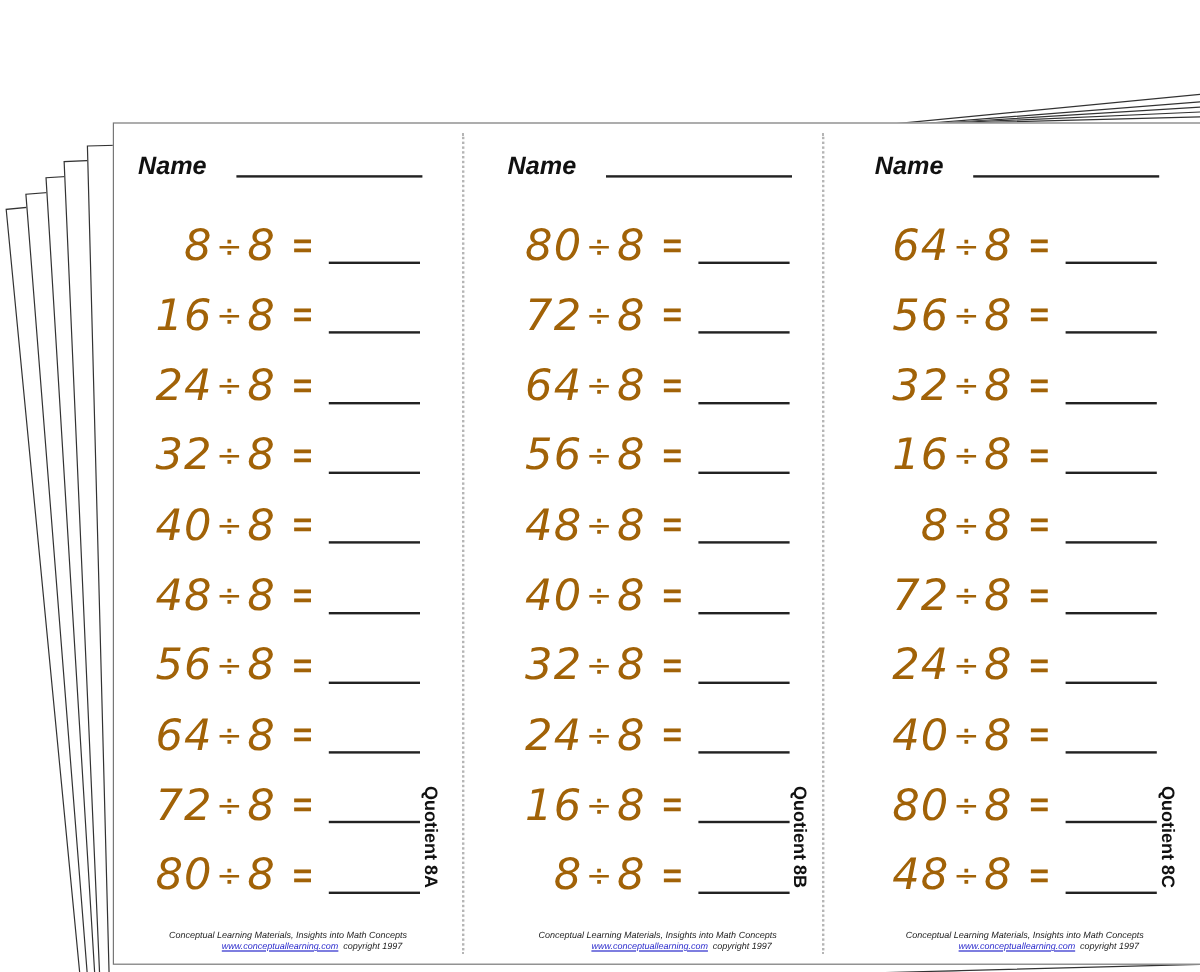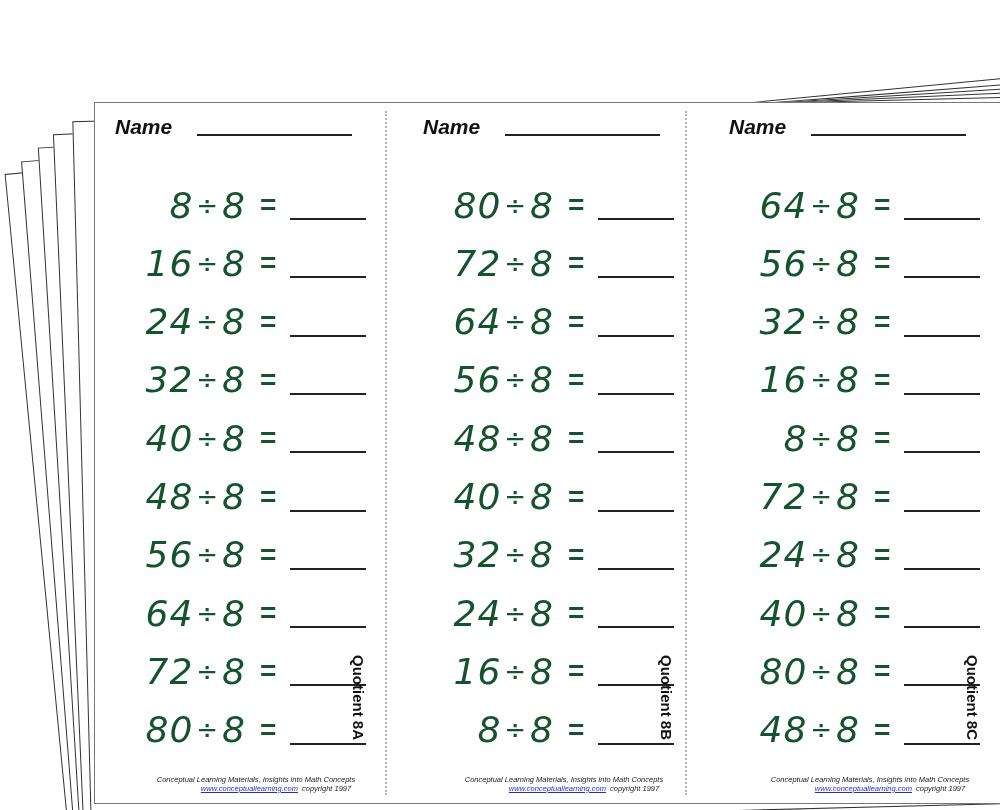--- a/index.html
+++ b/index.html
@@ -22,49 +22,49 @@
     }
     .column {
       position: absolute; top: 0; height: 100%;
       width: 302px;
     }
     .divider {
       position: absolute; top: 8px; bottom: 8px; width: 0;
       border-left: 2px dotted #b5b5b5;
     }
     .name-row {
-      position: absolute; top: 12px; left: 20px;
+      position: absolute; top: 24px; left: 20px;
       font-weight: bold; font-style: italic; font-size: 21px; color: #111;
       display: flex; align-items: flex-end;
     }
     .name-line {
       display: inline-block; width: 155px; height: 0;
       border-bottom: 2px solid #222; margin-left: 25px; margin-bottom: 3px;
     }
     .problem {
-      position: absolute; left: 16px; height: 50px;
+      position: absolute; left: 0; height: 50px;
       display: flex; align-items: center;
       font-family: "DejaVu Sans", sans-serif; font-style: italic;
-      font-size: 36px; color: #14532d;
+      font-size: 36px; color: #a16207;
     }
     .expr { width: 135px; text-align: right; display: inline-block; letter-spacing: 1px; }
     .expr .op { font-style: normal; font-size: 26px; padding: 0 3px; position: relative; top: -3px; }
     .eq { font-style: normal; font-weight: bold; font-size: 28px; margin-left: 14px; font-family: "Liberation Sans", sans-serif; }
     .answer-line {
       display: inline-block; width: 76px; height: 0;
       border-bottom: 2px solid #222; margin-left: 14px; position: relative; top: 14px;
     }
     .quotient-label {
       position: absolute; width: 130px;
       font-weight: bold; font-size: 15px; color: #111;
       transform: rotate(90deg); transform-origin: 0 0;
       white-space: nowrap;
     }
     .footer {
-      position: absolute; bottom: 10px; left: 16px; width: 290px;
+      position: absolute; bottom: 10px; left: 0; width: 290px;
       text-align: center; font-size: 7.5px; font-style: italic; color: #222; line-height: 9px;
     }
     .footer a { color: #2a2acc; text-decoration: underline; padding-left: 40px; }
   </style>
 </head>
 <body>
 
 <div class="back-sheet" style="left:0px; top:78px; width:1000px; height:700px; transform: rotate(-5.5deg);"></div>
 <div class="back-sheet" style="left:18px; top:84px; width:985px; height:700px; transform: rotate(-4.5deg);"></div>
 <div class="back-sheet" style="left:36px; top:88px; width:975px; height:700px; transform: rotate(-3.5deg);"></div>

